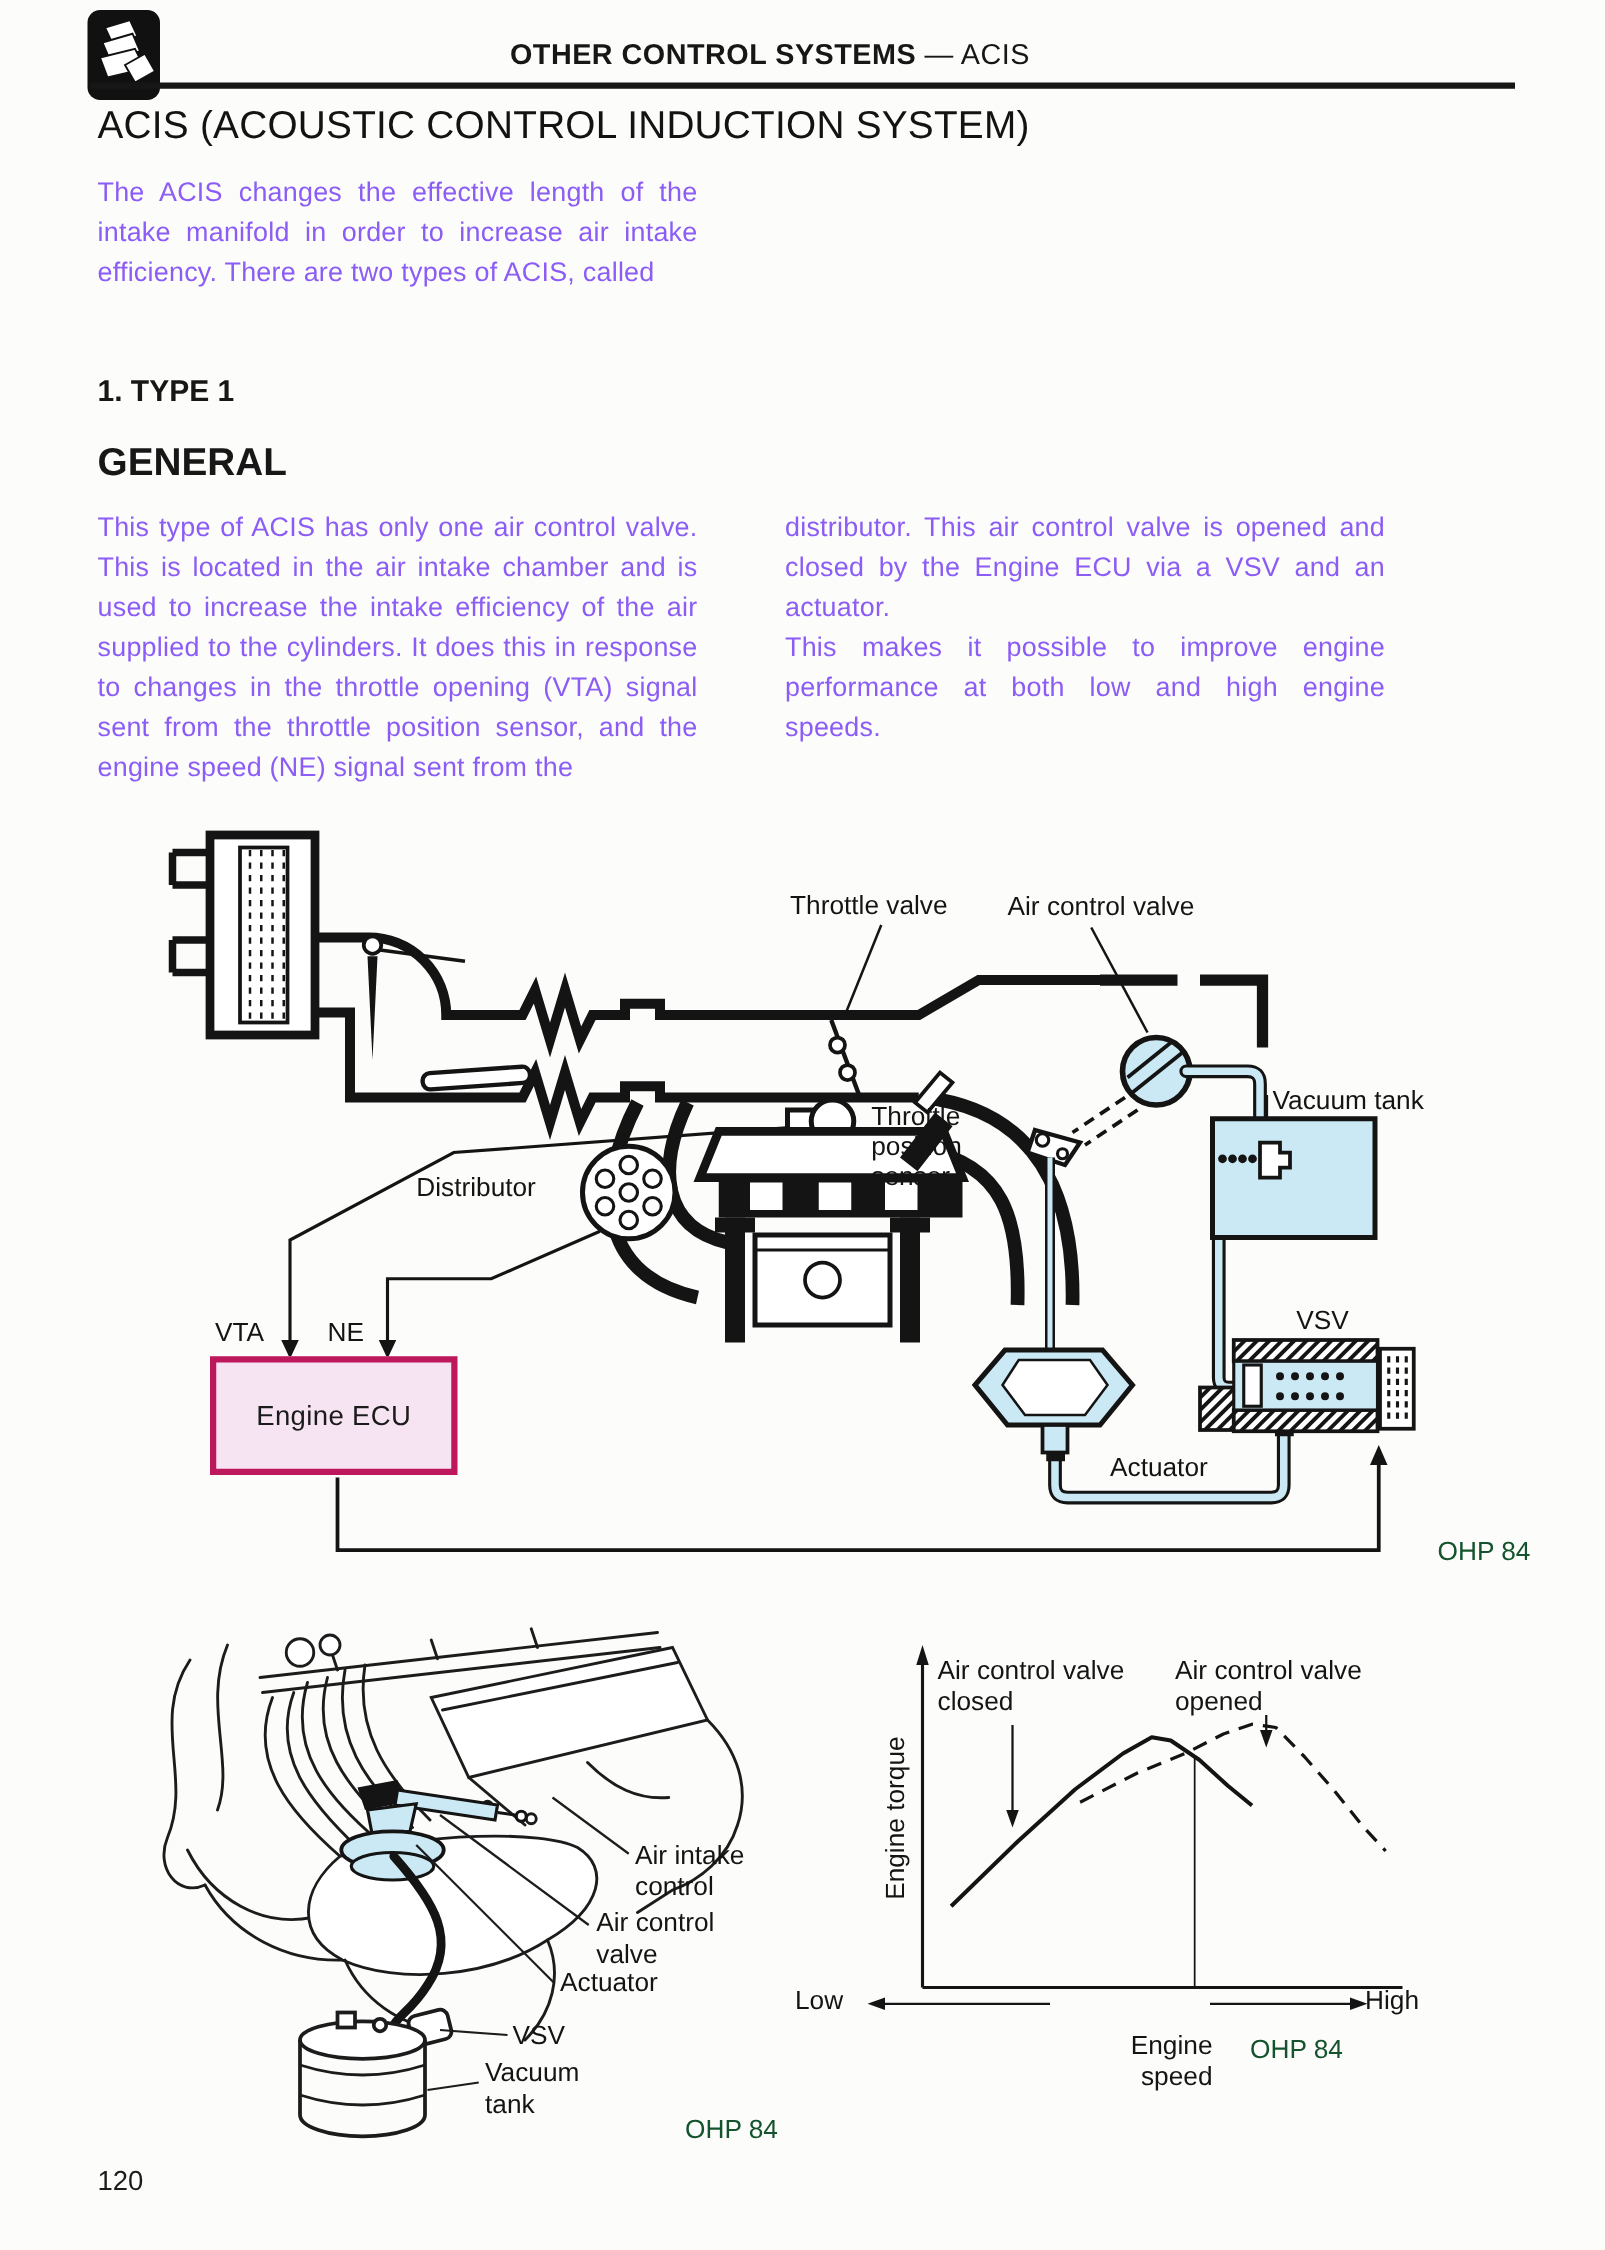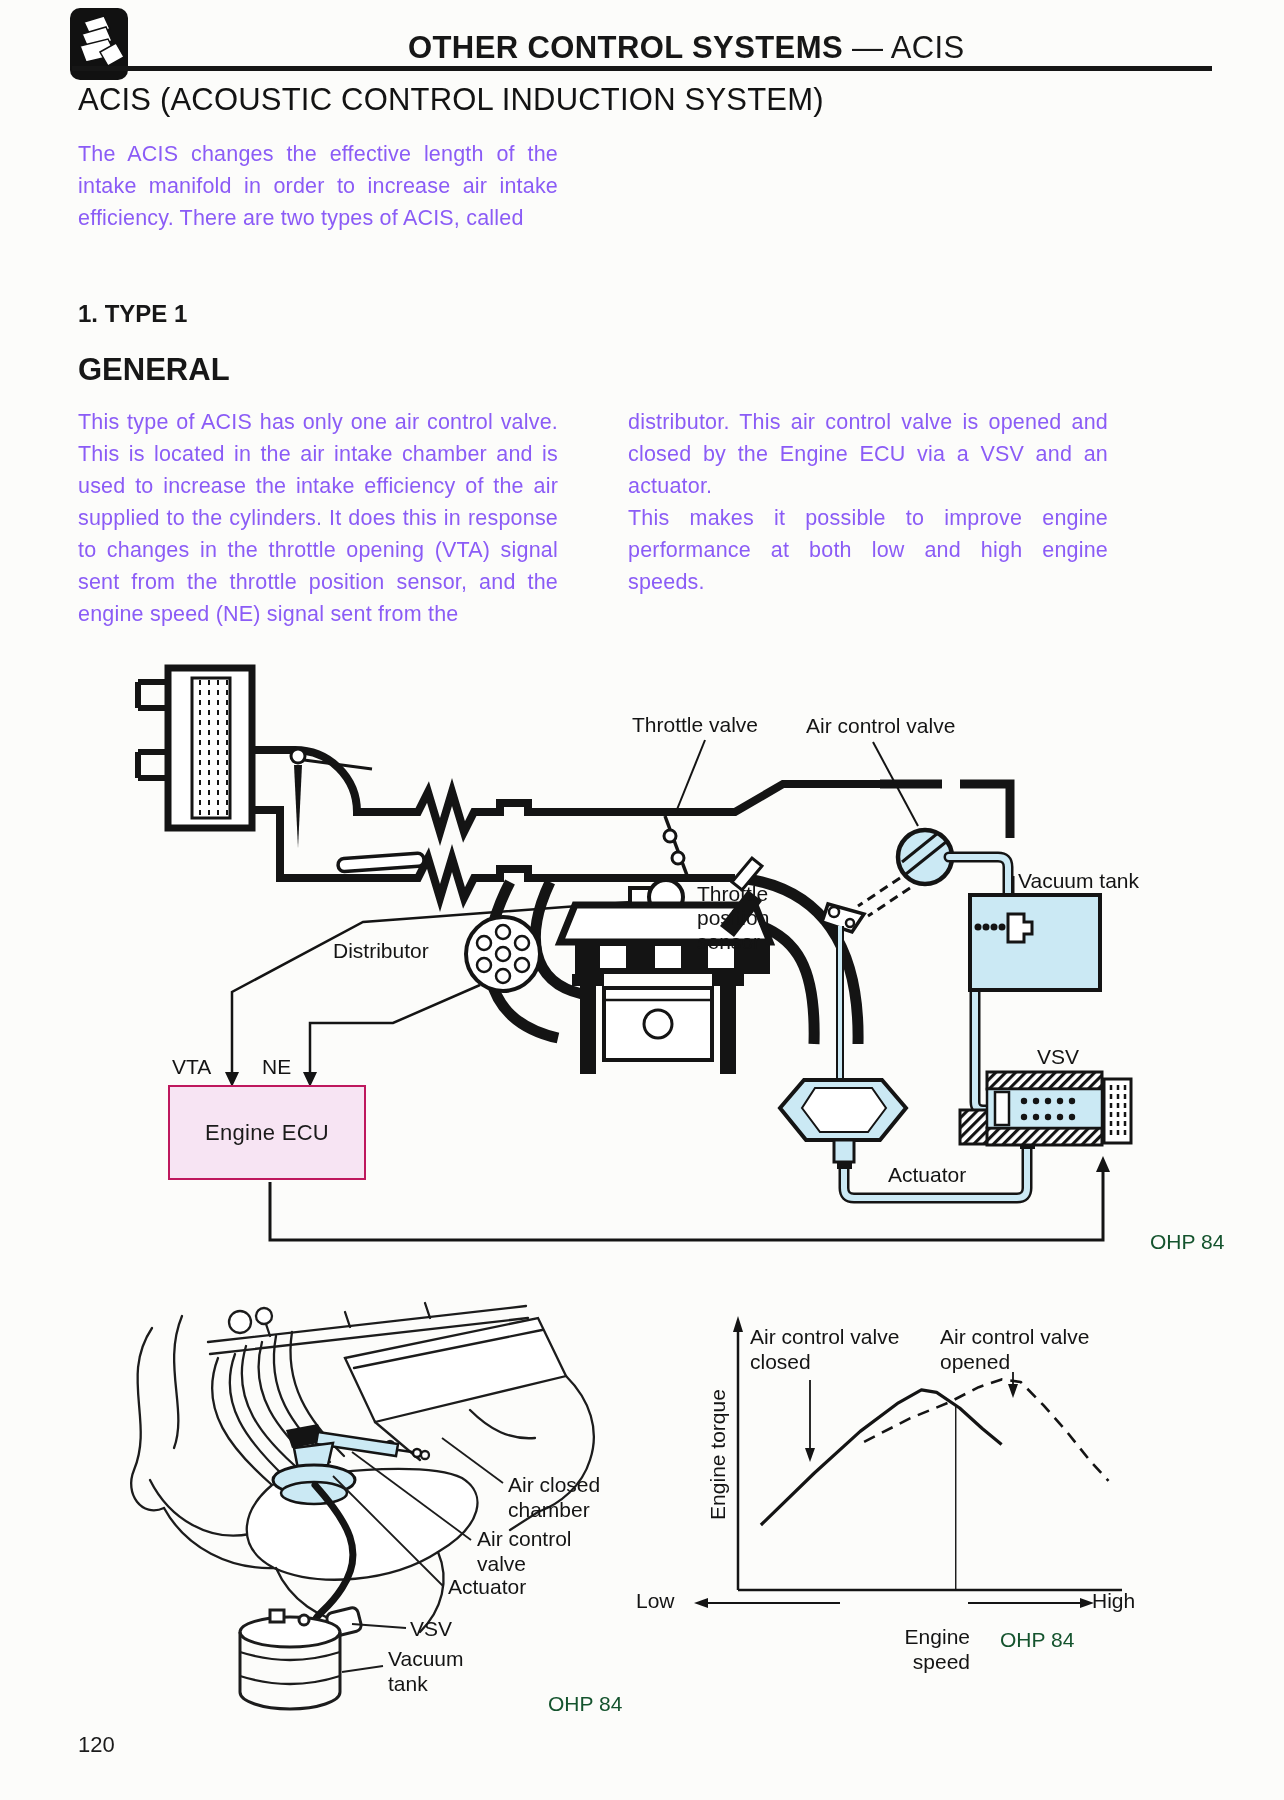--- a/index.html
+++ b/index.html
@@ -7,40 +7,40 @@
   #page{position:relative;width:1284px;height:1800px;background:#fcfcfa;color:#171717;
         font-family:"Liberation Sans",sans-serif;overflow:hidden}
   .abs{position:absolute}
   svg{position:absolute;overflow:visible}
   .jtext{font-size:21.5px;line-height:32px;text-align:justify;letter-spacing:.2px;color:#8b5cf6}
   .jtext p{text-align:justify}
   .dlabel{font-size:21px;line-height:25px;color:#141414;white-space:normal}
   .hatchfill{fill:url(#hatch)}
   :root{--vac:#cbe9f4;--ecu:#f7e4f3;--ink:#141414}
   .fill-vac{fill:var(--vac)}
-  #ecu-box{background:var(--ecu);border:2px solid #be185d;display:flex;align-items:center;justify-content:center;
+  #ecu-box{background:var(--ecu);border:5px solid #be185d;display:flex;align-items:center;justify-content:center;
            font-size:22px;color:#1b1b1b;letter-spacing:.3px}
   #header-rule{background:#161616}
   .ohp{font-size:21px;color:#14532d}
 </style>
 </head>
 <body>
 
 <div id="page">
 
   <div class="abs" style="left:70px;top:8px;width:58px;height:72px;background:#111;border-radius:10px">
     <svg width="58" height="72" viewBox="0 0 58 72">
       <polygon points="14,14 34,8 40,21 20,27" fill="#fff" stroke="#111" stroke-width="1.5"></polygon>
       <polygon points="12,26 36,19 42,33 18,40" fill="#fff" stroke="#111" stroke-width="1.5"></polygon>
       <polygon points="10,38 38,31 46,47 16,54" fill="#fff" stroke="#111" stroke-width="1.5"></polygon>
       <polygon points="30,44 46,35 54,49 38,58" fill="#fff" stroke="#111" stroke-width="1.5"></polygon>
     </svg>
   </div>
 
-  <div class="abs" style="left:408px;top:30px;font-size:31px;letter-spacing:.4px">
+  <div class="abs" style="left:408px;top:30px;font-size:23px;letter-spacing:.4px">
     <span style="font-weight:bold">OTHER CONTROL SYSTEMS</span>
     <span style="font-weight:normal">— ACIS</span>
   </div>
   <div id="header-rule" class="abs" style="left:72px;top:66px;width:1140px;height:5px"></div>
 
   <h1 class="abs" style="left:78px;top:82px;font-size:31px;letter-spacing:.2px;font-weight:normal;color:#131313">ACIS (ACOUSTIC CONTROL INDUCTION SYSTEM)</h1>
 
   <div class="abs jtext" style="left:78px;top:138px;width:480px">The ACIS changes the effective length of the intake manifold in order to increase air intake efficiency. There are two types of ACIS, called</div>
 
   <div class="abs" style="left:78px;top:300px;font-size:24px;font-weight:bold">1.  TYPE 1</div>
@@ -280,21 +280,21 @@
 
     <g stroke="#1c1c1c" stroke-width="1.8">
       <line x1="413" y1="203" x2="352" y2="158"></line>
       <line x1="381" y1="260" x2="262" y2="172"></line>
       <line x1="353" y1="306" x2="243" y2="196"></line>
       <line x1="316" y1="348" x2="262" y2="344"></line>
       <line x1="293" y1="386" x2="252" y2="392"></line>
     </g>
   </svg>
 
-  <div class="abs dlabel" style="left:508px;top:1472px;width:112px">Air closed chamber</div>
+  <div class="abs dlabel" style="left:508px;top:1472px;width:112px">Air intake control</div>
   <div class="abs dlabel" style="left:477px;top:1526px;width:110px">Air control valve</div>
   <div class="abs dlabel" style="left:448px;top:1574px">Actuator</div>
   <div class="abs dlabel" style="left:410px;top:1616px">VSV</div>
   <div class="abs dlabel" style="left:388px;top:1646px;width:92px">Vacuum tank</div>
   <div class="abs ohp" style="left:548px;top:1692px">OHP 84</div>
 
   <svg style="left:600px;top:1310px" width="560" height="360" viewBox="0 0 560 360">
 
     <line x1="138" y1="280" x2="138" y2="16" stroke="#141414" stroke-width="2.5"></line>
     <polygon points="133,22 143,22 138,6" fill="#141414"></polygon>

